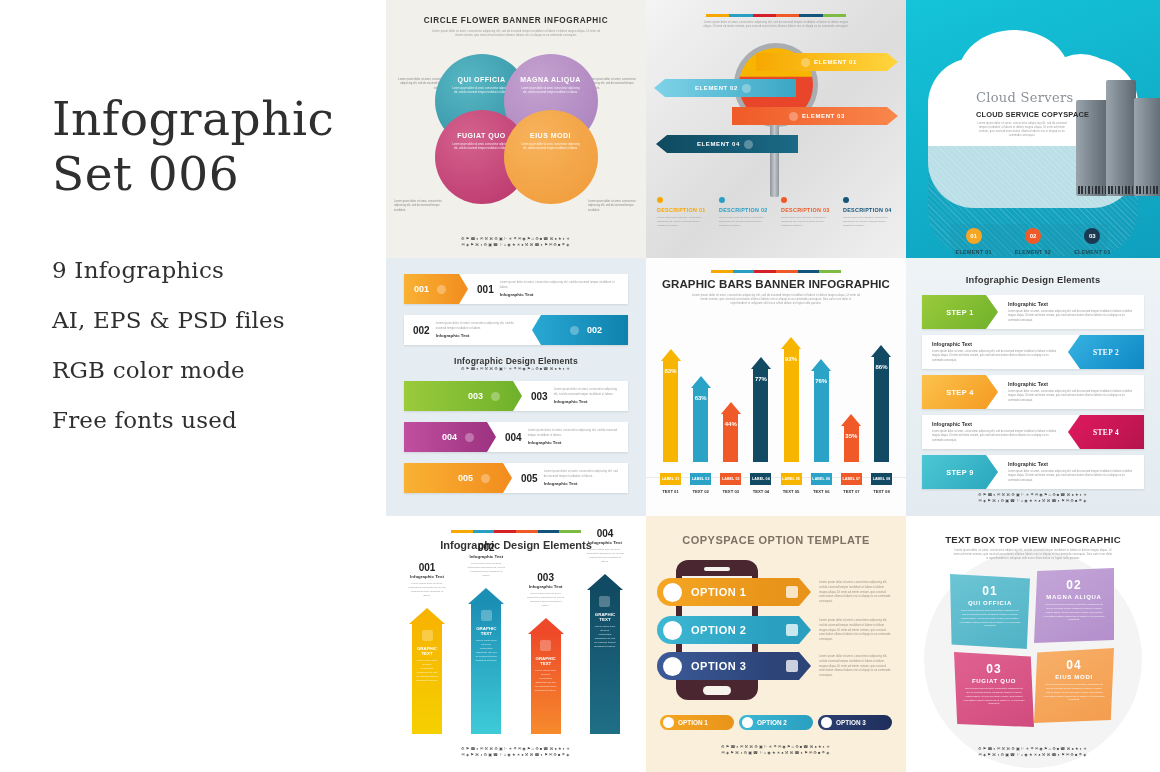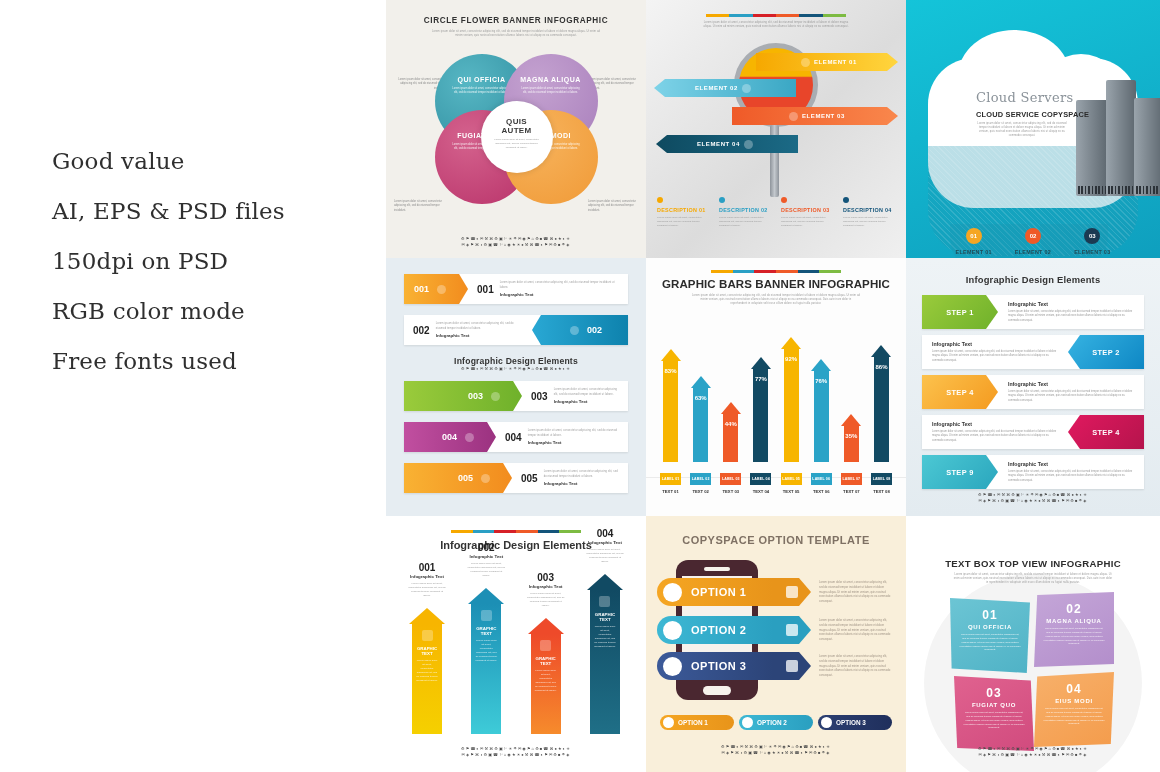--- a/index.html
+++ b/index.html
@@ -26,21 +26,21 @@
   .cell { position:relative; overflow:hidden; }
 
   .bg-cream  { background:#f2f0eb; }
   .bg-grey   { background:linear-gradient(135deg,#f4f4f4 0%,#dcdcdc 55%,#f0f0f0 100%); }
   .bg-teal   { background:linear-gradient(160deg,#14c4d9 0%,#0f9fbe 100%); }
   .bg-blue   { background:#e6edf2; }
   .bg-white  { background:#fdfdfd; }
   .bg-bluewh { background:linear-gradient(180deg,#eef3f6 0%,#e3ebf0 100%); }
   .bg-white2 { background:#ffffff; }
   .bg-sand   { background:#f9efda; }
-  .bg-plain  { background:#ffffff;margin-top:24px; }
+  .bg-plain  { background:#ffffff; }
 
   
   .lorem { color:#9a9a9a; font-size:2.6px; line-height:1.55; letter-spacing:.1px; }
   .glyphrow { font-size:4px; color:#4a4a4a; letter-spacing:1.1px;
               text-align:center; line-height:1.5; }
 
   
   .c1-title { text-align:center; font-size:8.2px; font-weight:700; color:#333;
               letter-spacing:.6px; margin-top:16px; }
   .c1-sub { width:170px; margin:5px auto 0; text-align:center; }
@@ -179,21 +179,21 @@
 
   
   .c6-title { text-align:center; font-size:9.4px; color:#333; font-weight:600;
               margin-top:16px; letter-spacing:.2px; }
   .c6-list { padding:10px 16px 0; }
   .step { position:relative; height:34px; background:#fff; margin-bottom:6px;
           box-shadow:0 1px 2px rgba(0,0,0,.1); display:flex; align-items:center; }
   .step-tag { height:34px; width:76px; color:#fff; font-weight:800; font-size:7.4px;
               display:flex; align-items:center; justify-content:center; letter-spacing:.4px; }
   .st-r { clip-path:polygon(0 0, calc(100% - 12px) 0, 100% 50%, calc(100% - 12px) 100%, 0 100%); }
-  .st-l { clip-path:polygon(12px 0, 100% 0, 100% 100%, 12px 100%, 0 50%); }
+  .st-l { clip-path:polygon(12px 0, 100% 0, 100% 100%, 12px 100%, 0 50%);font-family:Liberation Serif, serif; }
   .step-body { flex:1; padding:0 10px; }
   .step-h { font-size:5.2px; font-weight:800; color:#333; }
   .step-p { font-size:2.6px; color:#9a9a9a; line-height:1.6; margin-top:3px; }
   .c6-glyph { position:absolute; bottom:12px; left:0; right:0; }
 
   
   .c7-topbar { display:flex; width:130px; height:3px; margin:14px auto 0; }
   .c7-topbar i { flex:1; }
   .c7-title { text-align:center; font-size:11px; color:#333; font-weight:600;
               margin-top:6px; }
@@ -269,24 +269,27 @@
   .tb4 { left:84px;top:74px;background:linear-gradient(150deg,#f7b06a,#f49c4c);
          clip-path:polygon(4% 6%,100% 0,96% 96%,0 100%); }
   .c9-glyph { position:absolute; bottom:14px; left:0; right:0; }
 </style>
 </head>
 <body>
 
 <div class="page">
 
   <aside class="promo">
+    <h1 class="promo-title">
+      <span>Infographic</span><br>
+      <span>Set 006</span>
+    </h1>
     <ul class="promo-features">
-      <li>Good value</li>
+      <li>9 Infographics</li>
       <li>AI, EPS &amp; PSD files</li>
-      <li>150dpi on PSD</li>
       <li>RGB color mode</li>
       <li>Free fonts used</li>
     </ul>
   </aside>
 
   <main class="grid">
 
     <section class="cell bg-cream">
       <div class="c1-title">CIRCLE FLOWER BANNER INFOGRAPHIC</div>
       <div class="c1-sub lorem">Lorem ipsum dolor sit amet, consectetur adipiscing elit, sed do eiusmod tempor incididunt ut labore et dolore magna aliqua. Ut enim ad minim veniam, quis nostrud exercitation ullamco laboris nisi ut aliquip ex ea commodo consequat.</div>
@@ -304,25 +307,20 @@
           <div class="pd">Lorem ipsum dolor sit amet, consectetur adipiscing elit, sed do eiusmod tempor incididunt ut labore.</div>
         </div>
         <div class="petal p-bl">
           <div class="pt">FUGIAT QUO</div>
           <div class="pd">Lorem ipsum dolor sit amet, consectetur adipiscing elit, sed do eiusmod tempor incididunt ut labore.</div>
         </div>
         <div class="petal p-br">
           <div class="pt">EIUS MODI</div>
           <div class="pd">Lorem ipsum dolor sit amet, consectetur adipiscing elit, sed do eiusmod tempor incididunt ut labore.</div>
         </div>
-        <div class="c1-core">
-          <div class="ct"><span>QUIS</span><br>
-            <span>AUTEM</span></div>
-          <div class="cd">Lorem ipsum dolor sit amet, consectetur adipiscing elit, sed do eiusmod tempor incididunt ut labore.</div>
-        </div>
       </div>
       <div class="c1-glyph glyphrow">
         <div>⚙⚑☎◐✉⚒⌘⚙▣⚐☀☂✉◉⚑⌂⚙■☎⌘●★◐☀</div>
         <div>✉◈⚑⌘◑⚙▣☎⚐⌂◉★☀●⚒⌘☎◐⚑✉⚙■☂◈</div>
       </div>
     </section>
 
     <section class="cell bg-grey">
       <div class="c2-topbar">
         <i style="background:#f6a800"></i>

